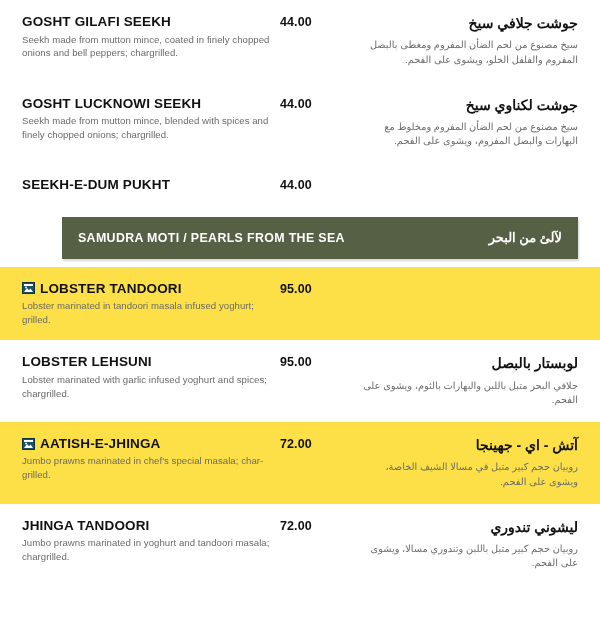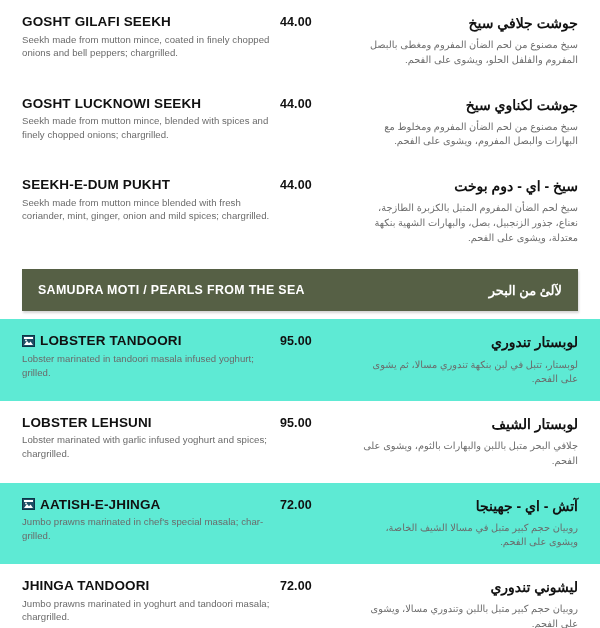--- a/index.html
+++ b/index.html
@@ -25,21 +25,21 @@
   }
 
   
   .menu-row {
     position: relative;
     display: flex;
     align-items: flex-start;
     padding: 14px 22px 14px 22px;
   }
   .menu-row.shaded {
-    background: #5eead4;
+    background: #fde047;
   }
 
   .col-left {
     width: 258px;
     flex: 0 0 258px;
     padding-right: 6px;
   }
 
   .col-price {
     width: 74px;
@@ -110,20 +110,21 @@
     padding: 10px 22px 0 22px;
   }
   .section-banner {
     background: #566045;
     height: 42px;
     display: flex;
     align-items: center;
     justify-content: space-between;
     padding: 0 16px;
     box-shadow: 1px 2px 2px rgba(0,0,0,.16);
+    margin-left: 40px;
   }
   .section-title-en {
     color: #ffffff;
     font-size: 12.4px;
     font-weight: 700;
     letter-spacing: .35px;
   }
   .section-title-ar {
     color: #ffffff;
     font-size: 13px;
@@ -162,27 +163,22 @@
         <div class="col-right">
           <div class="item-title-ar">جوشت لكناوي سيخ</div>
           <div class="item-desc-ar">سيخ مصنوع من لحم الضأن المفروم ومخلوط مع البهارات والبصل المفروم، ويشوى على الفحم.</div>
         </div>
       </div>
       <div class="menu-row">
         <div class="col-left">
           <div class="item-title">
             <span>SEEKH-E-DUM PUKHT</span>
           </div>
-          <div class="item-desc">Seekh made from mutton mince blended with fresh coriander, mint, ginger, onion and mild spices; chargrilled.</div>
         </div>
         <div class="col-price">44.00</div>
-        <div class="col-right">
-          <div class="item-title-ar">سيخ - اي - دوم بوخت</div>
-          <div class="item-desc-ar">سيخ لحم الضأن المفروم المتبل بالكزبرة الطازجة، نعناع، جذور الزنجبيل، بصل، والبهارات الشهية بنكهة معتدلة، ويشوى على الفحم.</div>
-        </div>
       </div>
     </div>
 
   <div class="section-banner-wrap">
     <div class="section-banner">
       <span class="section-title-en">SAMUDRA MOTI / PEARLS FROM THE SEA</span>
       <span class="section-title-ar">لآلئ من البحر</span>
     </div>
   </div>
 
@@ -198,35 +194,31 @@
                 <rect x="2" y="2" width="9" height="2" fill="#ffffff"></rect>
                 <path d="M2 10 L5 6 L7 8.2 L8.6 6.6 L11 10 Z" fill="#ffffff"></path>
                 <circle cx="4" cy="5.4" r="0.9" fill="#ffffff"></circle>
               </svg>
             </span>
             <span>LOBSTER TANDOORI</span>
           </div>
           <div class="item-desc">Lobster marinated in tandoori masala infused yoghurt; grilled.</div>
         </div>
         <div class="col-price">95.00</div>
-        <div class="col-right">
-          <div class="item-title-ar">لوبستار تندوري</div>
-          <div class="item-desc-ar">لوبستار، تتبل في لبن بنكهة تندوري مسالا، ثم يشوى على الفحم.</div>
-        </div>
       </div>
       <div class="menu-row">
         <div class="col-left">
           <div class="item-title">
             <span>LOBSTER LEHSUNI</span>
           </div>
           <div class="item-desc">Lobster marinated with garlic infused yoghurt and spices; chargrilled.</div>
         </div>
         <div class="col-price">95.00</div>
         <div class="col-right">
-          <div class="item-title-ar">لوبستار الشيف</div>
+          <div class="item-title-ar">لوبستار بالبصل</div>
           <div class="item-desc-ar">جلافي البحر متبل باللبن والبهارات بالثوم، ويشوى على الفحم.</div>
         </div>
       </div>
       <div class="menu-row shaded">
         <div class="col-left">
           <div class="item-title">
             <span class="img-icon">
               <svg viewBox="0 0 13 12" width="13" height="12" aria-hidden="true">
                 <rect x="0.5" y="0.5" width="12" height="11" fill="#1d4f66" stroke="#0f3446"></rect>
                 <rect x="2" y="2" width="9" height="2" fill="#ffffff"></rect>

